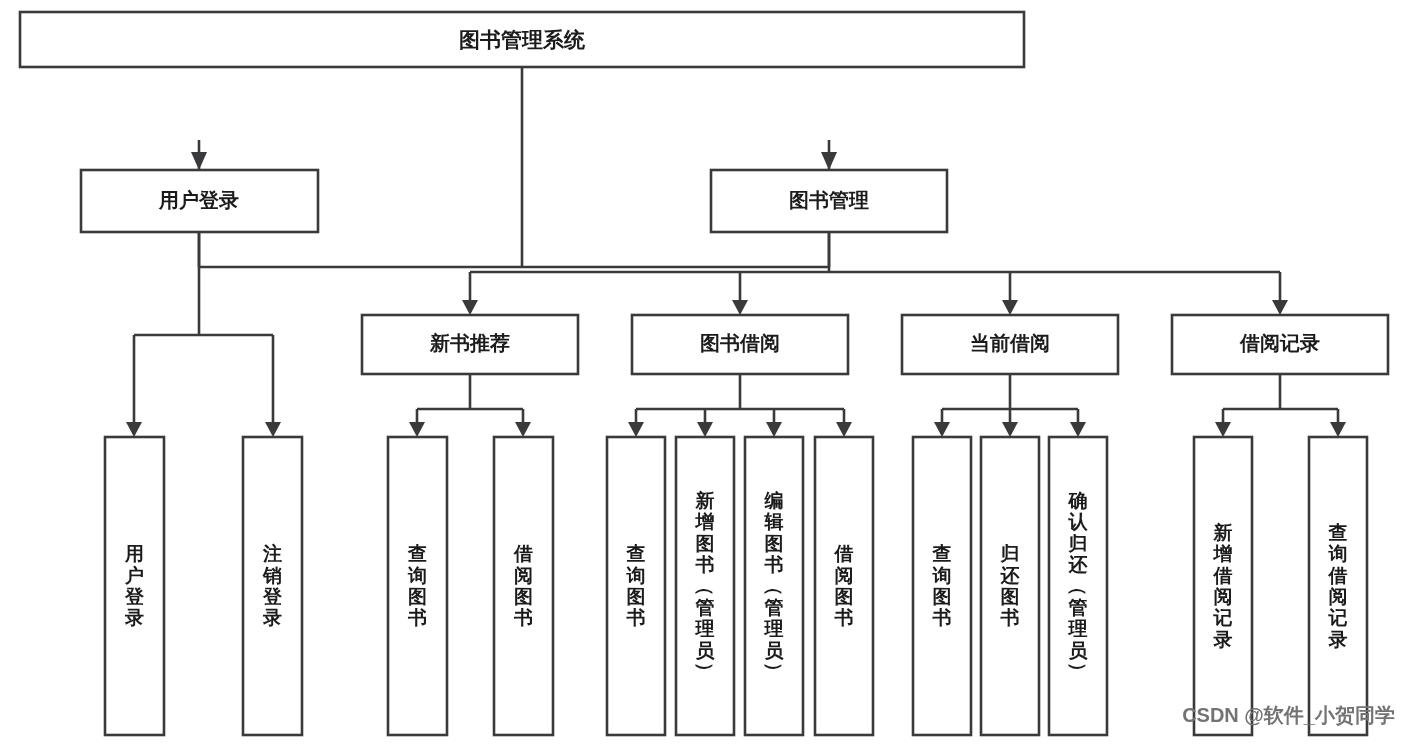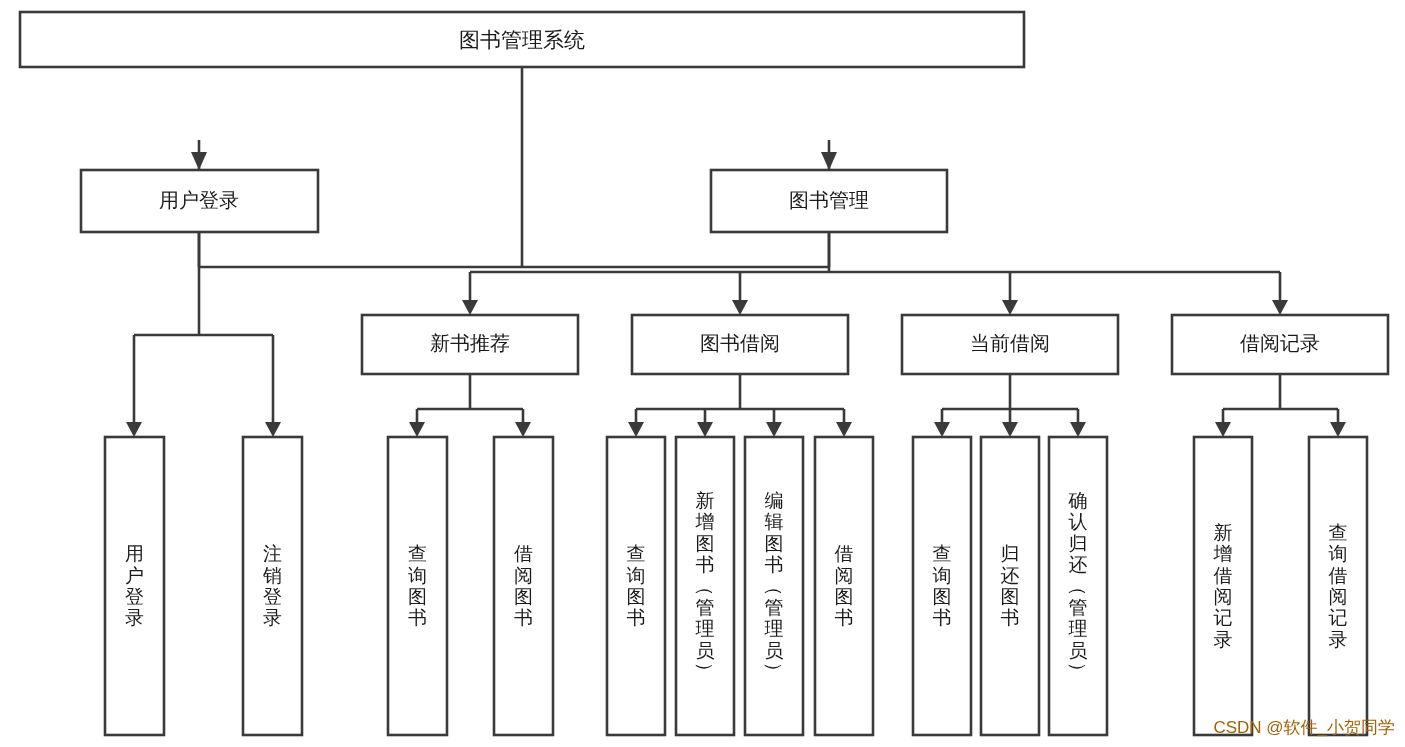--- a/index.html
+++ b/index.html
@@ -11,20 +11,21 @@
     width: 1405px;
     height: 747px;
     font-family: "Liberation Sans", "DejaVu Sans", sans-serif;
     overflow: hidden;
     position: relative;
   }
   #diagram-root {
     position: relative;
     width: 1405px;
     height: 747px;
+    font-weight: bold;
   }
   svg.diagram-canvas {
     position: absolute;
     left: 0;
     top: 0;
     width: 1405px;
     height: 747px;
   }
   .node-box {
     fill: #ffffff;
@@ -65,24 +66,24 @@
     text-align: center;
     pointer-events: none;
     letter-spacing: 0;
   }
   .vlabel span {
     display: block;
   }
   .watermark {
     position: absolute;
     right: 10px;
-    bottom: 8px;
+    bottom: 18px;
     font-family: "Liberation Sans", "DejaVu Sans", sans-serif;
-    font-size: 17px;
-    color: #a16207;
+    font-size: 20px;
+    color: #737373;
     white-space: nowrap;
   }
 </style>
 </head>
 <body>
 
 <div id="diagram-root">
 
   <svg class="diagram-canvas" viewBox="0 0 1405 747">
 

